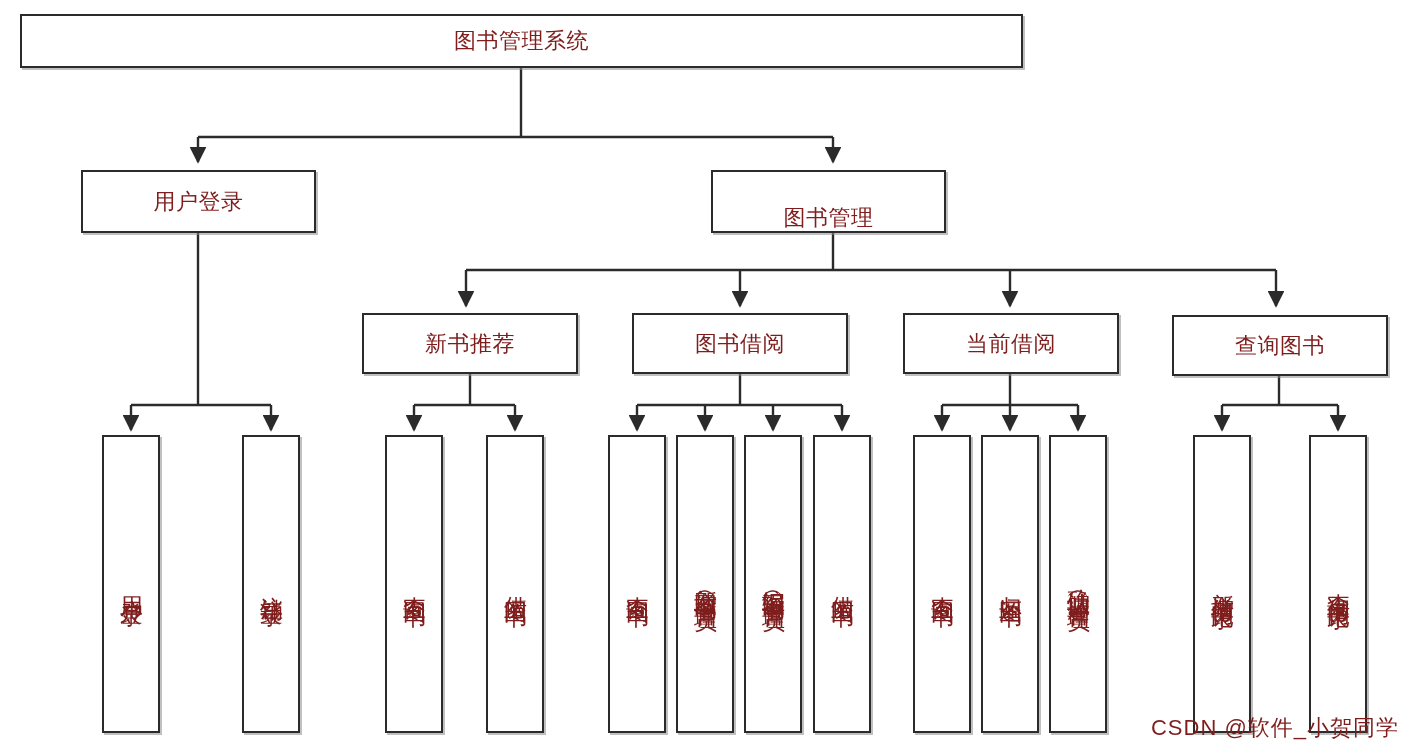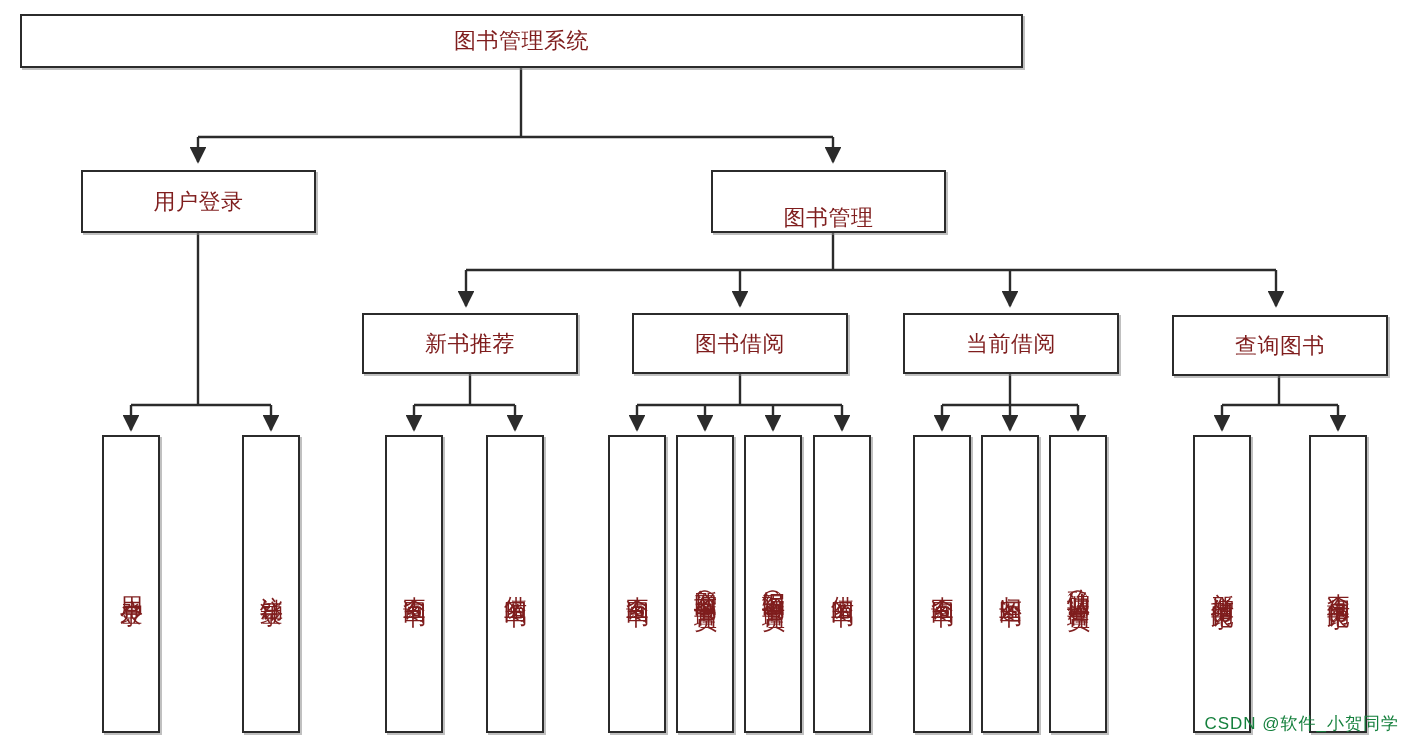--- a/index.html
+++ b/index.html
@@ -41,23 +41,23 @@
     line-height:1.04;
     letter-spacing:3px;
     white-space:nowrap;
   }
   svg#wires{
     position:absolute;left:0;top:0;width:1405px;height:747px;
     pointer-events:none;
   }
   #watermark{
     position:absolute;
-    right:6px;bottom:12px;
-    font-size:17px;
-    color:#15803d;
+    right:6px;bottom:4px;
+    font-size:22px;
+    color:#7f1d1d;
     letter-spacing:1px;
     white-space:nowrap;
   }
 </style>
 </head>
 <body>
 
 <div id="canvas">
 
   <svg id="wires" viewBox="0 0 1405 747">

